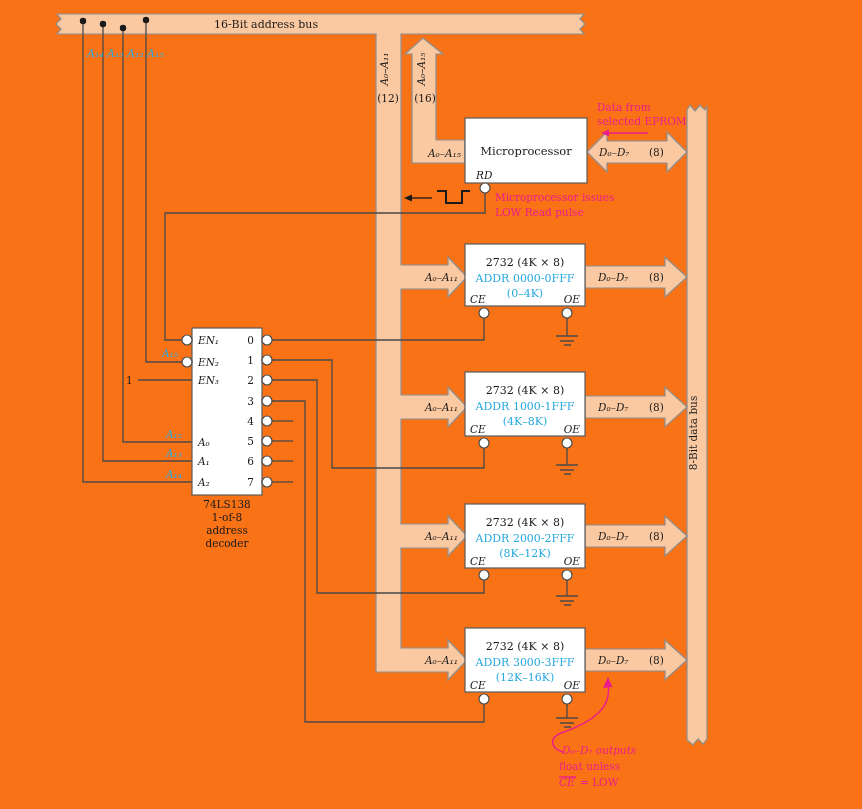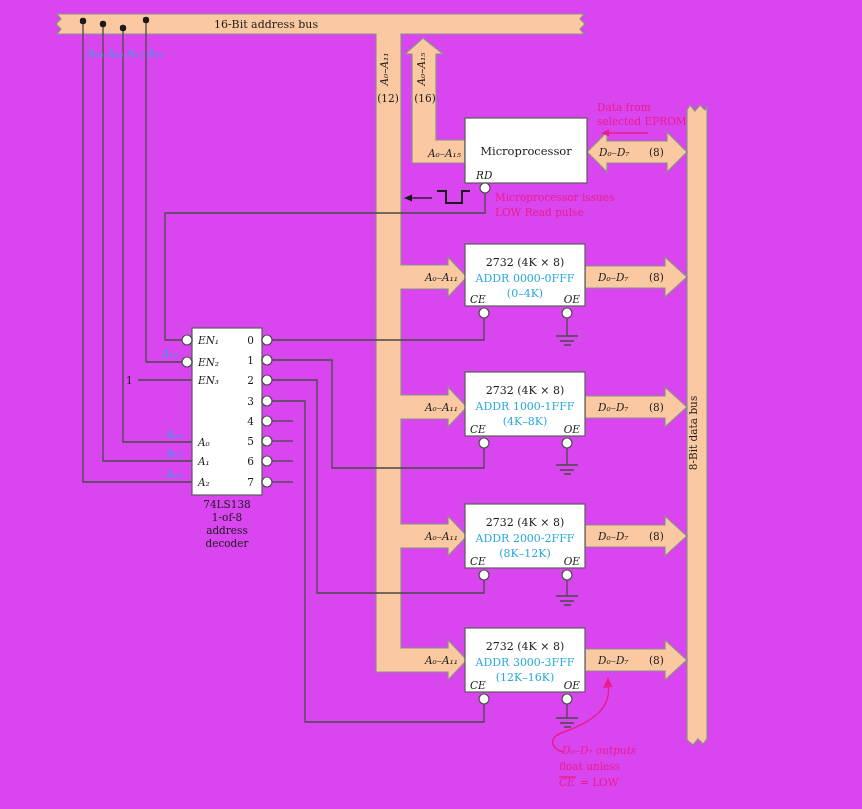--- a/index.html
+++ b/index.html
@@ -1,16 +1,16 @@
 <!DOCTYPE html>
 <html><head>
 <meta charset="utf-8">
 <style>
   html,body{margin:0;padding:0;background:#fff;}
-  .stage{position:relative;width:862px;height:809px;background:#d946ef;overflow:hidden;
+  .stage{position:relative;width:862px;height:809px;background:#f97316;overflow:hidden;
          font-family:"DejaVu Serif","Liberation Serif",serif;}
   svg text{font-family:"DejaVu Serif","Liberation Serif",serif;fill:#1a1a1a;}
   .i{font-style:italic;}
   .cyan{fill:#29A9DF;}
   .pink{fill:#E91E8C;}
   .s11{font-size:11px;}
   .s105{font-size:10.5px;}
   .s115{font-size:11.5px;}
   .bus{fill:#FBC9A1;stroke:#8E8E8E;stroke-width:1.2;}
   .wire{stroke:#4A4A4A;stroke-width:1.3;fill:none;}

